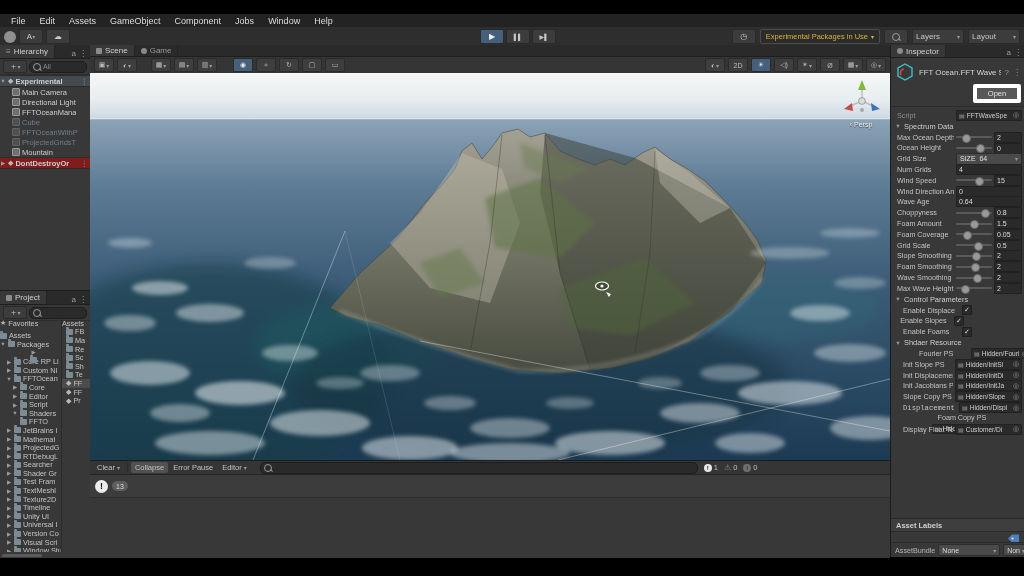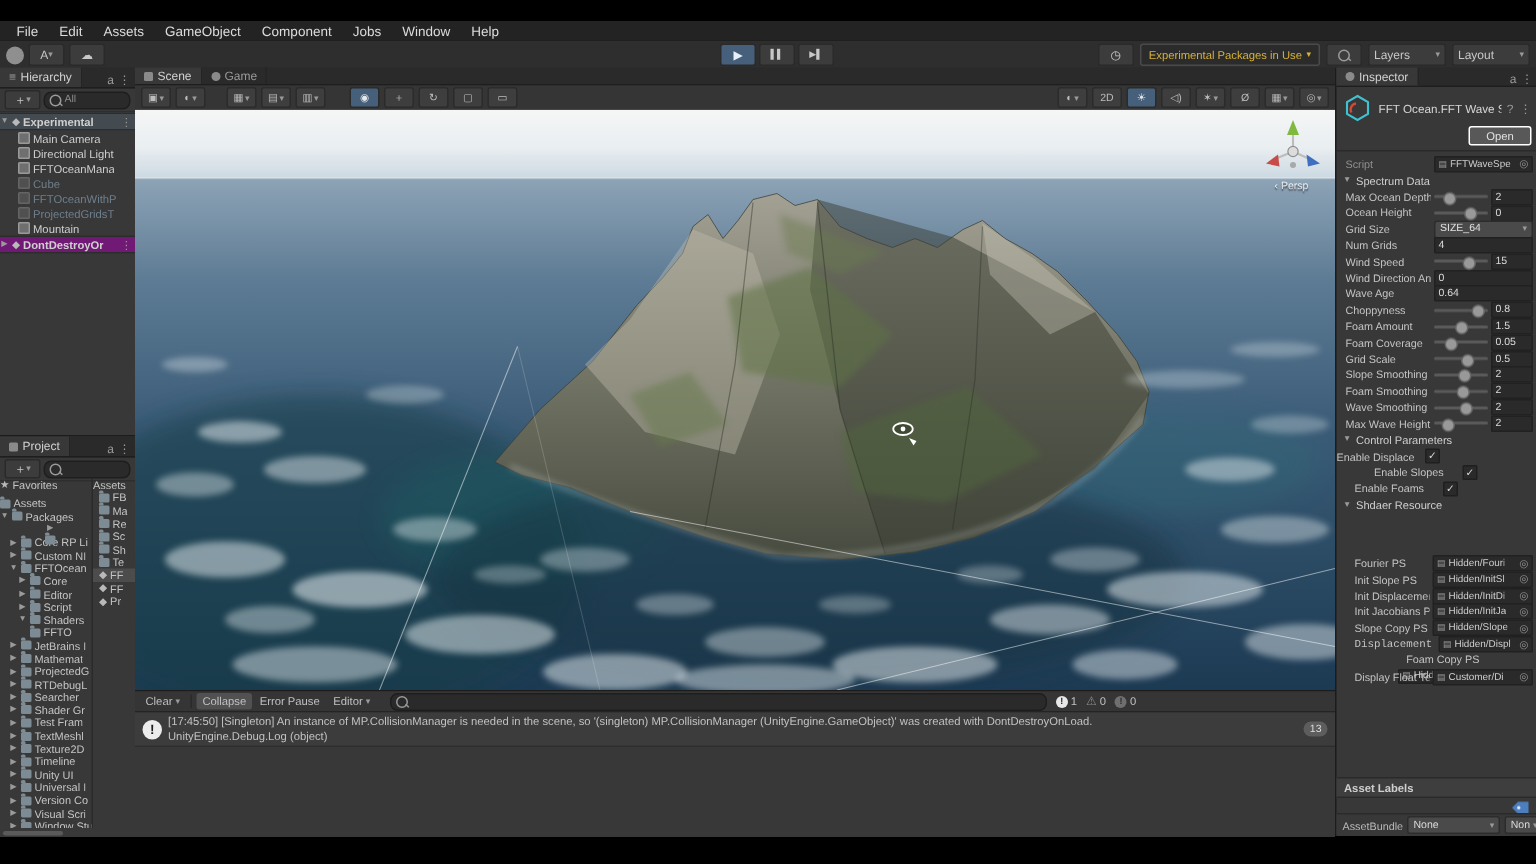--- a/index.html
+++ b/index.html
@@ -32,21 +32,21 @@
   .ptab.inactive{background:#2a2a2a;color:#9a9a9a;}
   .tabico{width:6px;height:6px;background:#8a8a8a;border-radius:1px;flex:0 0 auto;}
   .hdr-icons{margin-left:auto;display:flex;gap:3px;padding-right:3px;color:#9a9a9a;font-size:8px;}
   .srow{height:15px;display:flex;align-items:center;gap:2px;padding:0 3px;border-bottom:1px solid #2e2e2e;}
   .sbox{flex:1;height:10px;background:#2a2a2a;border:1px solid #1e1e1e;border-radius:5px;
         display:flex;align-items:center;gap:2px;padding:0 3px;color:#8a8a8a;font-size:7px;}
   
   #hierarchy{position:absolute;left:0;top:45px;width:90px;height:245px;background:#383838;border-right:1px solid #1c1c1c;}
   .hrow{height:10px;display:flex;align-items:center;gap:2px;font-size:7.5px;color:#cfcfcf;}
   .hrow.scene{background:#444b50;font-weight:bold;border-top:1px solid #2c2c2c;border-bottom:1px solid #2c2c2c;}
-  .hrow.sel{background:#701a75;}
+  .hrow.sel{background:#7f1d1d;}
   .hrow.dis{color:#6e7f8d;}
   .hrow .kebab{margin-left:auto;padding-right:2px;color:#9a9a9a;font-weight:normal;}
   .uico{color:#b9b9b9;font-size:7px;flex:0 0 auto;}
   .goico{width:6px;height:6px;border:1px solid #9a9a9a;background:#6f6f6f;border-radius:1px;flex:0 0 auto;}
   .hrow.dis .goico{opacity:.45;}
   .arr{width:6px;text-align:center;color:#9a9a9a;font-size:5.5px;flex:0 0 auto;}
   
   #project{position:absolute;left:0;top:290px;width:90px;height:267px;background:#383838;border-right:1px solid #1c1c1c;border-top:1px solid #1c1c1c;}
   .ptree{position:absolute;left:0;top:28px;bottom:6px;width:61px;overflow:hidden;border-right:1px solid #2a2a2a;}
   .prow{height:8.6px;display:flex;align-items:center;gap:2px;font-size:7.3px;color:#c4c4c4;}
@@ -81,21 +81,21 @@
   .log-entry{height:22px;background:#3c3c3c;border-bottom:1px solid #2e2e2e;display:flex;align-items:center;gap:4px;padding:0 5px;}
   .log-ico{width:13px;height:13px;border-radius:50%;background:#ececec;color:#1c1c1c;font-size:9px;font-weight:bold;
            display:flex;align-items:center;justify-content:center;flex:0 0 auto;}
   .log-text{flex:1;font-size:7.5px;color:#c2c2c2;line-height:10px;}
   .badge{background:#5d5d5d;color:#dcdcdc;border-radius:6px;padding:0 4px;height:10px;display:flex;align-items:center;font-size:7px;flex:0 0 auto;}
   
   #inspector{position:absolute;left:890px;top:45px;width:134px;height:512px;background:#383838;border-left:1px solid #1c1c1c;}
   .insp-head{display:flex;align-items:center;gap:4px;padding:4px 4px 1px 4px;}
   .insp-title{flex:1;font-size:7.8px;color:#d6d6d6;}
   .openrow{display:flex;justify-content:flex-end;padding:1px 4px 3px 4px;border-bottom:1px solid #2a2a2a;}
-  .openbtn{width:40px;height:11px;background:#585858;border:1px solid #ffffff;border-radius:2px;
+  .openbtn{width:40px;height:11px;background:#585858;border:4px solid #ffffff;border-radius:2px;
            display:flex;align-items:center;justify-content:center;font-size:7.5px;color:#e2e2e2;}
   .irow{height:10.8px;display:flex;align-items:center;padding:0 3px 0 6px;gap:2px;}
   .ilabel{width:57px;font-size:7.2px;color:#c4c4c4;flex:0 0 auto;}
   .ifoldout{height:11px;display:flex;align-items:center;gap:3px;padding-left:4px;font-size:7.4px;color:#cfcfcf;}
   .slider{flex:1;height:2px;background:#5a5a5a;border-radius:1px;position:relative;}
   .knob{position:absolute;top:-2.5px;width:7px;height:7px;border-radius:50%;background:#999;border:1px solid #666;}
   .valbox{width:22px;height:9px;background:#2a2a2a;border:1px solid #212121;border-radius:1px;
           font-size:7px;color:#dcdcdc;display:flex;align-items:center;padding:0 2px;flex:0 0 auto;}
   .widebox{flex:1;height:9px;background:#2a2a2a;border:1px solid #212121;border-radius:1px;
            font-size:7px;color:#dcdcdc;display:flex;align-items:center;padding:0 2px;}
@@ -602,24 +602,20 @@
         <span class="warn-ico">⚠</span>
         <span>0</span>
       </span>
       <span class="cnt">
         <span class="err-ico">!</span>
         <span>0</span>
       </span>
     </div>
     <div class="log-entry">
       <span class="log-ico">!</span>
-      <span class="log-text">
-        <span class="clip" style="display:block;">[17:45:50] [Singleton] An instance of MP.CollisionManager is needed in the scene, so '(singleton) MP.CollisionManager (UnityEngine.GameObject)' was created with DontDestroyOnLoad.</span>
-        <span class="clip" style="display:block;">UnityEngine.Debug.Log (object)</span>
-      </span>
       <span class="badge">13</span>
     </div>
   </div>
 
   <div id="inspector">
     <div class="panel-tabs" style="height:12px;">
       <div class="ptab" style="height:12px;">
         <span class="tabico" style="border-radius:50%;"></span>
         <span>Inspector</span>
       </div>
@@ -747,38 +743,38 @@
         <span class="slider">
           <span class="knob" style="left:14%;"></span>
         </span>
         <span class="valbox">2</span>
       </div>
 
     <div class="ifoldout">
       <span class="arr">▼</span>
       <span>Control Parameters</span>
     </div>
-    <div class="irow" style="padding-left:0;">
+    <div class="irow" style="padding-left:12px;">
         <span class="ilabel clip">Enable Displace</span>
         <span class="chk">✓</span>
       </div>
-    <div class="irow" style="padding-left:25px;">
+    <div class="irow" style="padding-left:4px;text-align:center;">
         <span class="ilabel clip">Enable Slopes</span>
         <span class="chk">✓</span>
       </div>
     <div class="irow" style="padding-left:12px;">
         <span class="ilabel clip">Enable Foams</span>
         <span class="chk">✓</span>
       </div>
 
     <div class="ifoldout">
       <span class="arr">▼</span>
       <span>Shdaer Resource</span>
     </div>
-    <div class="irow" style="padding-left:12px;margin-top:28px;">
+    <div class="irow" style="padding-left:28px;">
         <span class="ilabel clip" style="width:50px;">Fourier PS</span>
         <span class="objfield">
           <span class="sheet-ico">▤</span>
           <span class="clip">Hidden/Fouri</span>
           <span class="objpick">◎</span>
         </span>
       </div>
     <div class="irow" style="padding-left:12px;">
         <span class="ilabel clip" style="width:50px;">Init Slope PS</span>
         <span class="objfield">

